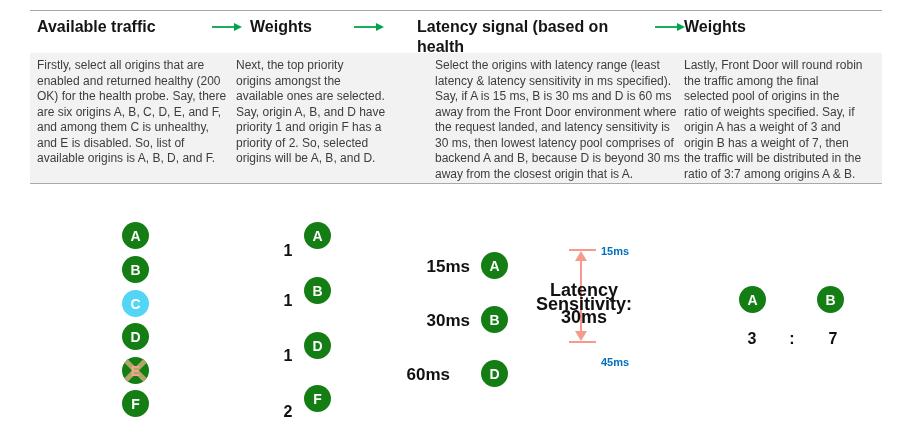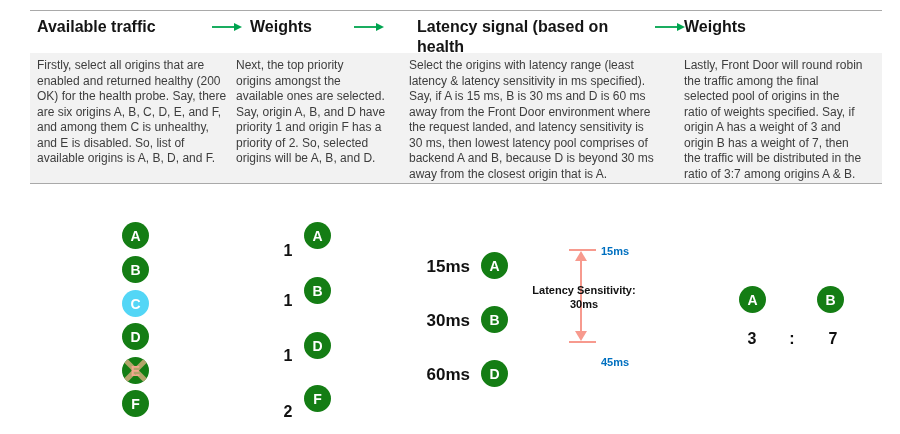--- a/index.html
+++ b/index.html
@@ -33,21 +33,21 @@
   .xbar.b1{transform:rotate(45deg);}
   .xbar.b2{transform:rotate(-45deg);}
   .eletter{position:relative;color:#f2a78e;z-index:2;}
 
   .prio-num{position:absolute;width:14px;text-align:center;font-size:16px;
             font-weight:bold;color:#111111;}
   .ms-label{position:absolute;width:50px;text-align:right;font-size:17px;
             font-weight:bold;color:#111111;}
   .range-label{position:absolute;font-size:11px;font-weight:bold;color:#0070c0;}
   #sens-caption{position:absolute;left:527px;top:284px;width:114px;text-align:center;
-                font-size:11px;font-weight:bold;color:#111111;line-height:13.5px;
+                font-size:18px;font-weight:bold;color:#111111;line-height:13.5px;
                 white-space:pre-line;}
   .weight-num{position:absolute;width:20px;text-align:center;font-size:16px;
               font-weight:bold;color:#111111;}
 </style>
 </head>
 <body>
 
 <div id="page">
 
   <div class="rule" id="rule-top"></div>
@@ -79,21 +79,21 @@
 and among them C is unhealthy,
 and E is disabled. So, list of
 available origins is A, B, D, and F.</div>
   <div class="desc" style="left:236px;width:175px;">Next, the top priority
 origins amongst the
 available ones are selected.
 Say, origin A, B, and D have
 priority 1 and origin F has a
 priority of 2. So, selected
 origins will be A, B, and D.</div>
-  <div class="desc" style="left:409px;width:260px;">Select the origins with latency range (least
+  <div class="desc" style="left:435px;width:260px;">Select the origins with latency range (least
 latency &amp; latency sensitivity in ms specified).
 Say, if A is 15 ms, B is 30 ms and D is 60 ms
 away from the Front Door environment where
 the request landed, and latency sensitivity is
 30 ms, then lowest latency pool comprises of
 backend A and B, because D is beyond 30 ms
 away from the closest origin that is A.</div>
   <div class="desc" style="left:684px;width:200px;">Lastly, Front Door will round robin
 the traffic among the final
 selected pool of origins in the
@@ -120,21 +120,21 @@
   <div class="node" style="left:304px;top:277px;">B</div>
   <div class="prio-num" style="left:281px;top:347px;">1</div>
   <div class="node" style="left:304px;top:332px;">D</div>
   <div class="prio-num" style="left:281px;top:403px;">2</div>
   <div class="node" style="left:304px;top:385px;">F</div>
 
   <div class="ms-label" style="left:420px;top:257px;">15ms</div>
   <div class="node" style="left:481px;top:252px;">A</div>
   <div class="ms-label" style="left:420px;top:311px;">30ms</div>
   <div class="node" style="left:481px;top:306px;">B</div>
-  <div class="ms-label" style="left:420px;top:365px;">60ms</div>
+  <div class="ms-label" style="left:400px;top:365px;">60ms</div>
   <div class="node" style="left:481px;top:360px;">D</div>
 
   <svg style="position:absolute;left:549px;top:242px;" width="60" height="108">
     <line x1="20" y1="8" x2="47" y2="8" stroke="#f79a8e" stroke-width="2"></line>
     <line x1="20" y1="100" x2="47" y2="100" stroke="#f79a8e" stroke-width="2"></line>
     <line x1="32" y1="14" x2="32" y2="94" stroke="#f79a8e" stroke-width="2"></line>
     <polygon points="32,9 26,19 38,19" fill="#f79a8e"></polygon>
     <polygon points="32,99 26,89 38,89" fill="#f79a8e"></polygon>
   </svg>
   <div class="range-label" style="left:601px;top:245px;">15ms</div>

